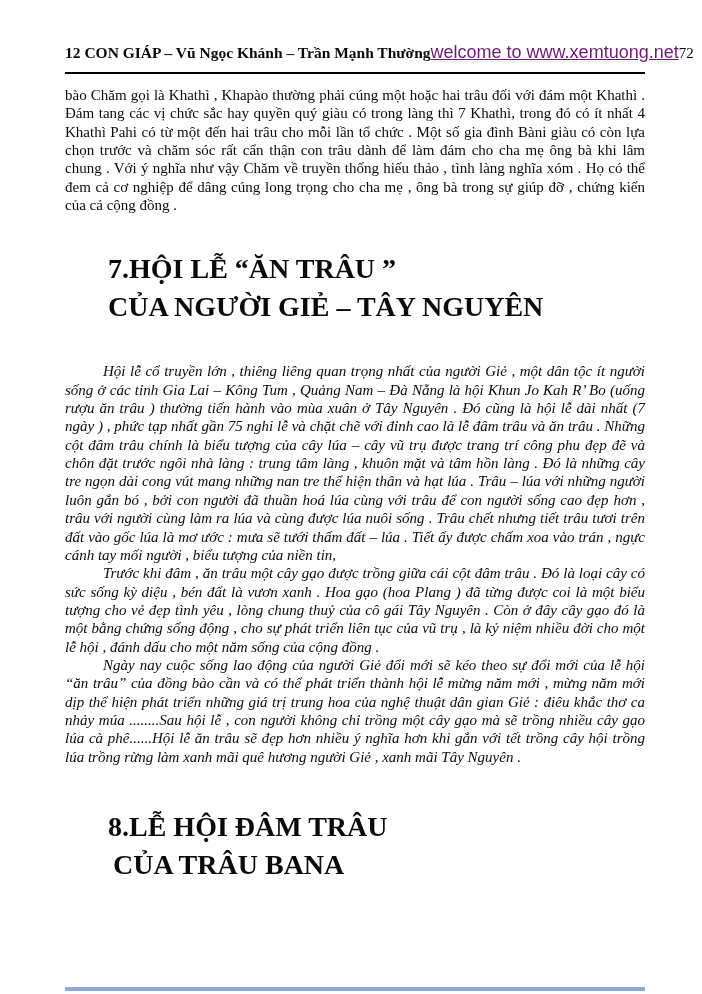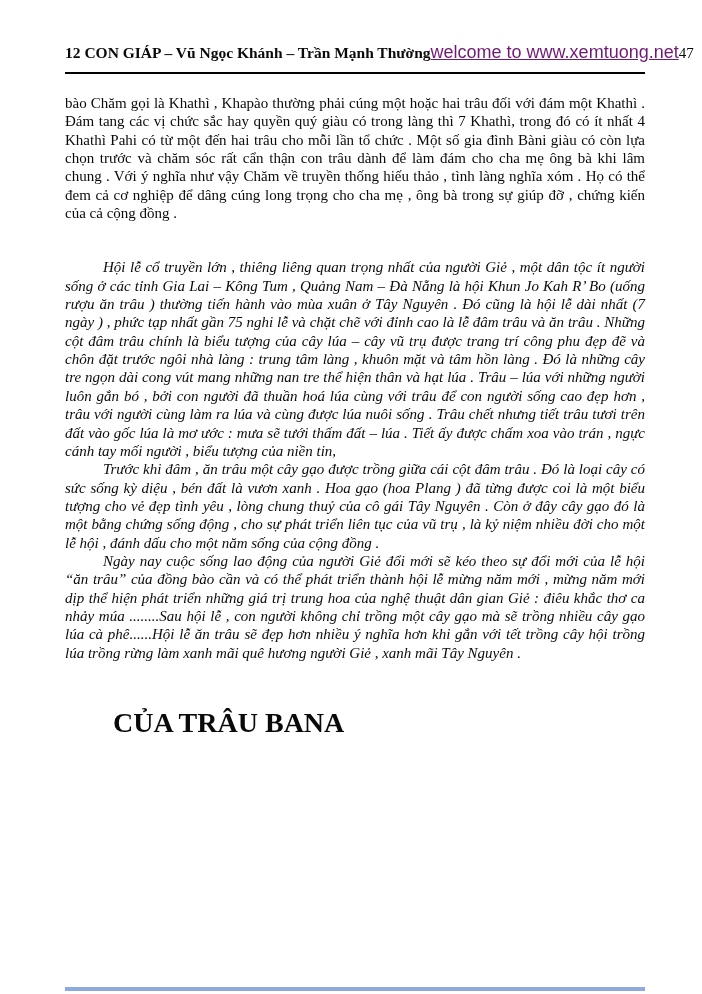--- a/index.html
+++ b/index.html
@@ -50,21 +50,21 @@
   }
   .body-text {
     font-size: 15px;
     line-height: 18.35px;
     text-align: justify;
   }
   .para {
     margin: 0;
   }
   .para-first {
-    margin-top: 20px;
+    margin-top: 12px;
   }
   .para-indent {
     text-indent: 38px;
     font-style: italic;
   }
   .section-heading {
     font-weight: bold;
     font-size: 28px;
     line-height: 38px;
     margin: 36px 0 0 43px;
@@ -88,39 +88,44 @@
   }
 </style>
 </head>
 <body>
 
 <div class="page">
 
   <div class="page-header">
     <span class="header-book-title">12 CON GIÁP – Vũ Ngọc Khánh – Trần Mạnh Thường</span>
     <span class="header-right">
-      <span class="header-site-link">welcome to www.xemtuong.net</span><span class="page-number">47</span>
+      <span class="header-site-link">welcome to www.xemtuong.net</span><span class="page-number">72</span>
     </span>
   </div>
 
   <hr class="header-rule">
 
   <div class="body-text">
 
     <p class="para para-first">bào Chăm gọi là Khathì , Khapào thường phải cúng một hoặc hai trâu đối với đám một Khathì . Đám tang các vị chức sắc hay quyền quý giàu có trong làng thì 7 Khathì, trong đó có ít nhất 4 Khathì Pahi có từ một đến hai trâu cho mỗi lần tổ chức . Một số gia đình Bàni giàu có còn lựa chọn trước và chăm sóc rất cẩn thận con trâu dành để làm đám cho cha mẹ ông bà khi lâm chung . Với ý nghĩa như vậy Chăm về truyền thống hiếu thảo , tình làng nghĩa xóm . Họ có thể đem cả cơ nghiệp để dâng cúng long trọng cho cha mẹ , ông bà trong sự giúp đỡ , chứng kiến của cả cộng đồng .</p>
 
+    <h2 class="section-heading" id="heading-7">
+      <span class="h-line">7.HỘI LỄ “ĂN TRÂU ”</span>
+      <span class="h-line">CỦA NGƯỜI GIẺ – TÂY NGUYÊN</span>
+    </h2>
 
     <p class="para para-indent" style="margin-top:36px;">Hội lễ cổ truyền lớn , thiêng liêng quan trọng nhất của người Giẻ , một dân tộc ít người sống ở các tỉnh Gia Lai – Kông Tum , Quảng Nam – Đà Nẵng là hội Khun Jo Kah R’ Bo (uống rượu ăn trâu ) thường tiến hành vào mùa xuân ở Tây Nguyên . Đó cũng là hội lễ dài nhất (7 ngày ) , phức tạp nhất gần 75 nghi lễ và chặt chẽ với đỉnh cao là lễ đâm trâu và ăn trâu . Những cột đâm trâu chính là biểu tượng của cây lúa – cây vũ trụ được trang trí công phu đẹp đẽ và chôn đặt trước ngôi nhà làng : trung tâm làng , khuôn mặt và tâm hồn làng . Đó là những cây tre ngọn dài cong vút mang những nan tre thể hiện thân và hạt lúa . Trâu – lúa với những người luôn gắn bó , bởi con người đã thuần hoá lúa cùng với trâu để con người sống cao đẹp hơn , trâu  với người cùng làm ra lúa và cùng được lúa nuôi sống . Trâu chết nhưng tiết trâu tươi trên đất vào gốc lúa là mơ ước : mưa sẽ tưới thấm đất – lúa . Tiết ấy được chấm xoa vào trán , ngực cánh tay mối người , biểu tượng của niền tin,</p>
 
     <p class="para para-indent">Trước khi đâm , ăn trâu một cây gạo được trồng giữa cái cột đâm trâu . Đó là loại cây có sức sống kỳ diệu , bén đất là vươn xanh . Hoa gạo (hoa Plang ) đã từng được coi là một biểu tượng cho vẻ đẹp tình yêu , lòng chung thuỷ của cô gái Tây Nguyên . Còn ở đây cây gạo đó là một bằng chứng sống động , cho sự phát triển liên tục của vũ trụ , là kỷ niệm nhiều đời cho một lễ hội , đánh dấu cho một  năm sống của cộng đồng .</p>
 
 
     <p class="para para-indent">Ngày nay cuộc sống lao động của người Giẻ đổi mới sẽ kéo theo sự đổi mới của lễ hội “ăn trâu” của đồng bào cần và có thể phát triển thành hội lễ mừng năm mới , mừng năm mới dịp thể hiện phát triển  những giá trị trung hoa của nghệ thuật dân gian Giẻ : điêu khắc thơ ca nhảy múa ........Sau hội lễ , con người không chỉ trồng một cây gạo mà sẽ trồng nhiều cây gạo lúa cà phê......Hội lễ ăn trâu sẽ đẹp hơn nhiều ý nghĩa hơn khi gắn với tết trồng cây hội trồng lúa trồng rừng làm xanh mãi quê hương người Giẻ , xanh mãi Tây Nguyên .</p>
 
     <h2 class="section-heading" id="heading-8">
+      <span class="h-line">8.LỄ HỘI ĐÂM TRÂU</span>
       <span class="h-line h-line2-pad">CỦA TRÂU BANA</span>
     </h2>
 
   </div>
 
   <div class="page-bottom-rule"></div>
 
 </div>
 
 </body></html>

